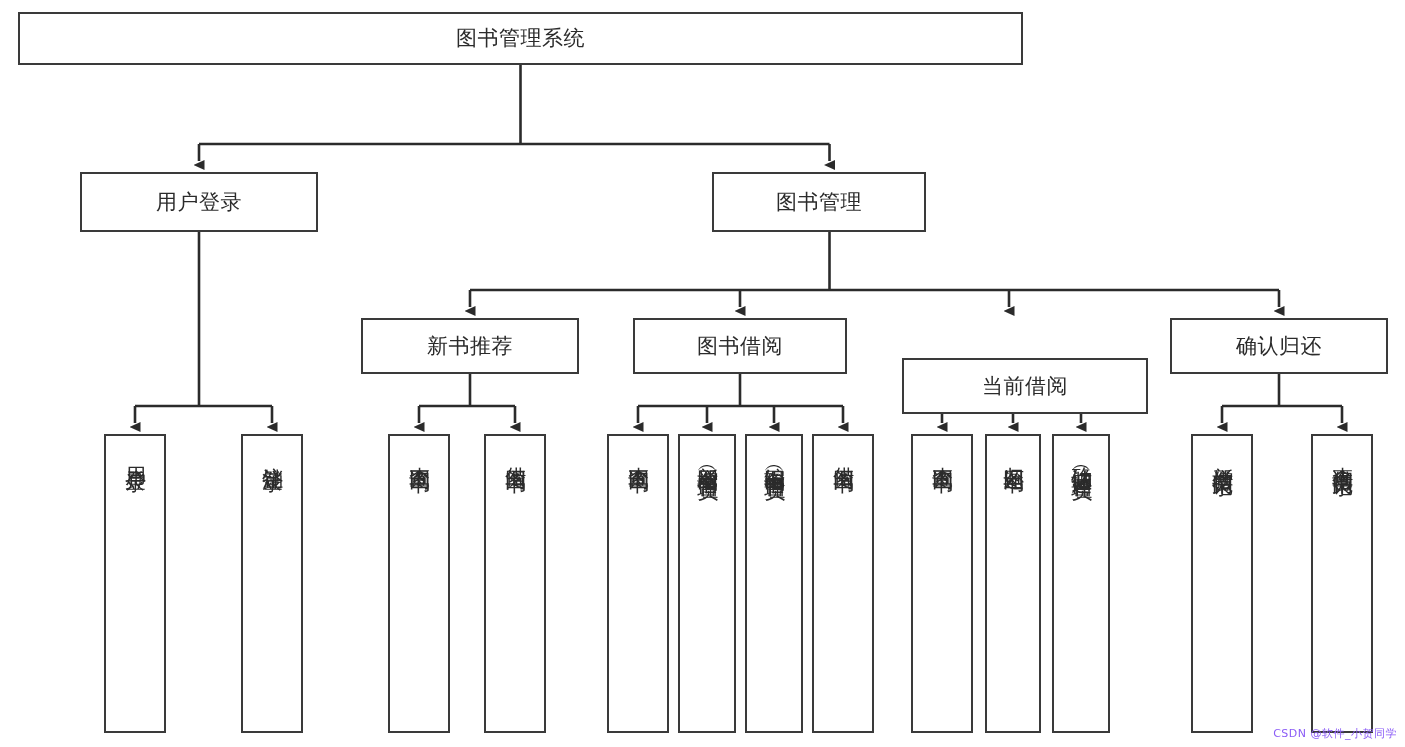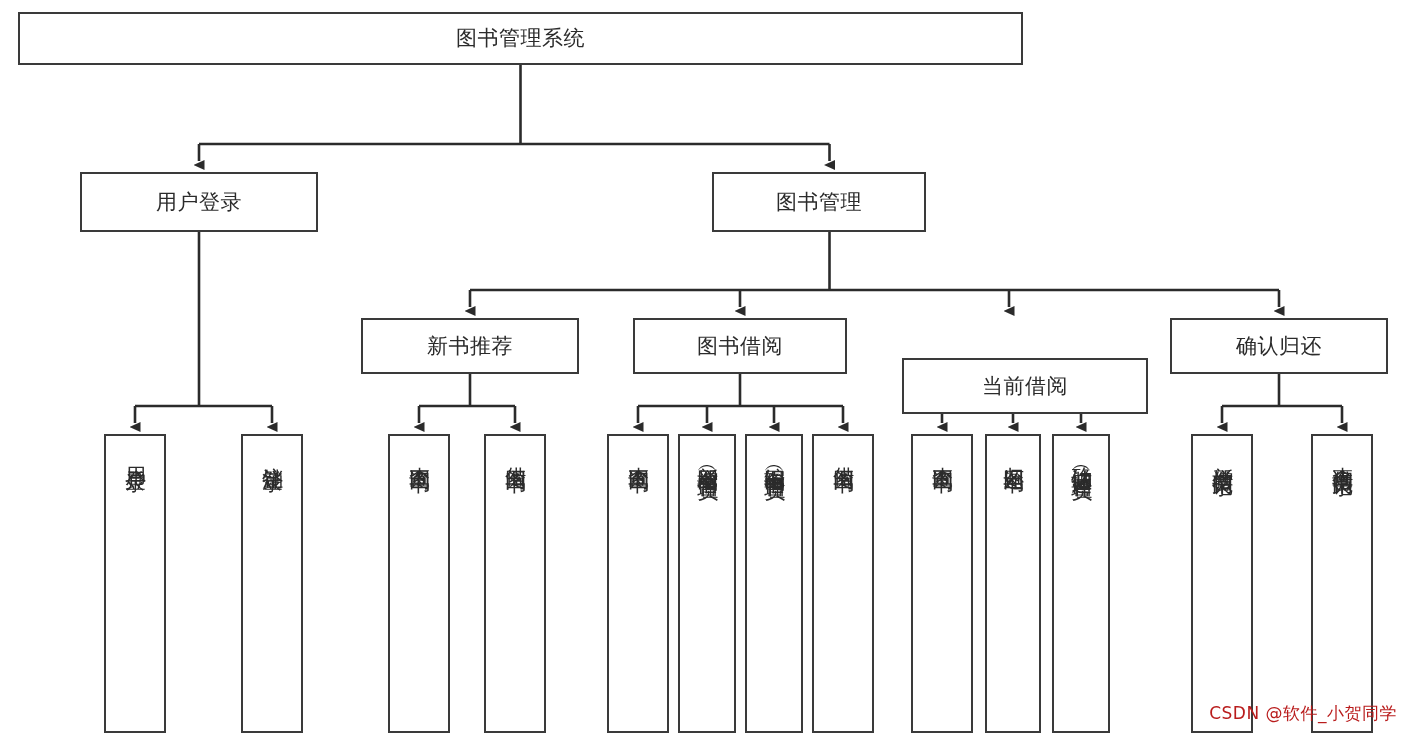--- a/index.html
+++ b/index.html
@@ -53,23 +53,23 @@
     writing-mode: vertical-rl;
     text-orientation: upright;
     font-size: 21px;
     line-height: 1.12;
     letter-spacing: 2px;
     white-space: nowrap;
   }
   .watermark {
     position: absolute;
     right: 8px;
-    bottom: 22px;
-    font-size: 17px;
-    color: #b91c1c;
+    bottom: 6px;
+    font-size: 11px;
+    color: #8b5cf6;
     letter-spacing: 0.5px;
     z-index: 3;
     white-space: nowrap;
   }
 </style>
 </head>
 <body>
 
 <div id="canvas">
 

